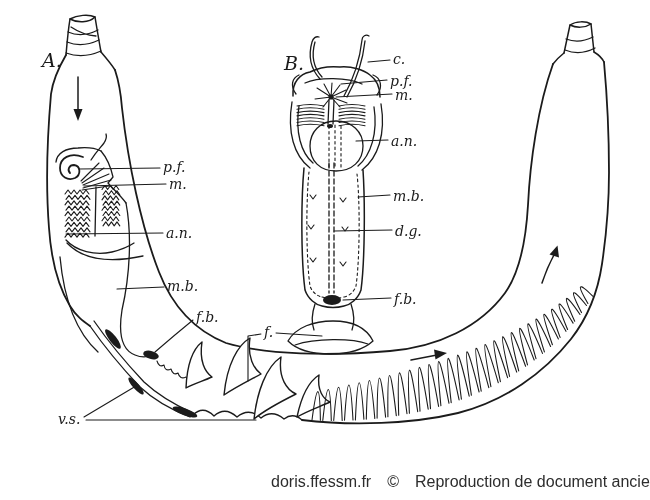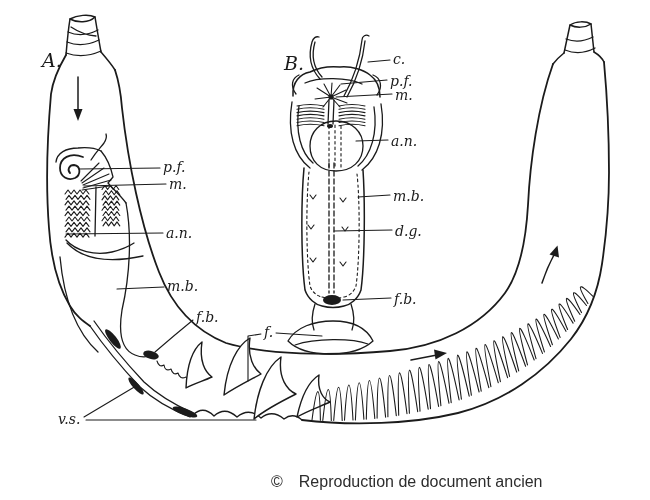--- a/index.html
+++ b/index.html
@@ -177,16 +177,17 @@
     <text class="lbl" x="390" y="86">p.f.</text>
     <text class="lbl" x="395" y="100">m.</text>
     <text class="lbl" x="391" y="146">a.n.</text>
     <text class="lbl" x="393" y="201">m.b.</text>
     <text class="lbl" x="395" y="236">d.g.</text>
     <text class="lbl" x="394" y="304">f.b.</text>
   </g>
 </svg>
 
   <div class="footer">
+    <span>doris.ffessm.fr</span>
     <span>©</span>
     <span>Reproduction de document ancien</span>
   </div>
 </div>
 
 </body></html>

